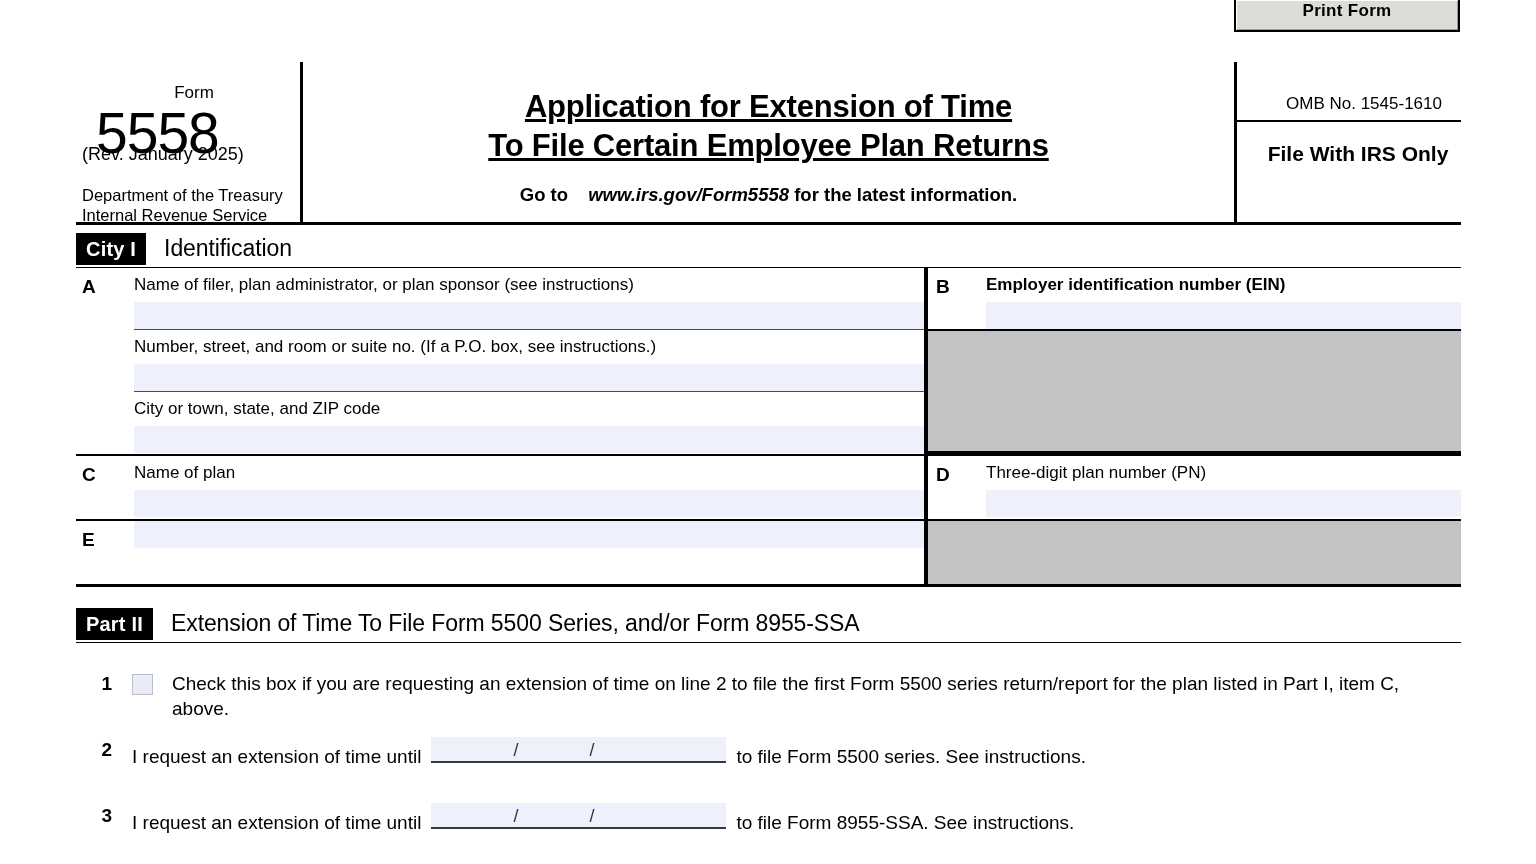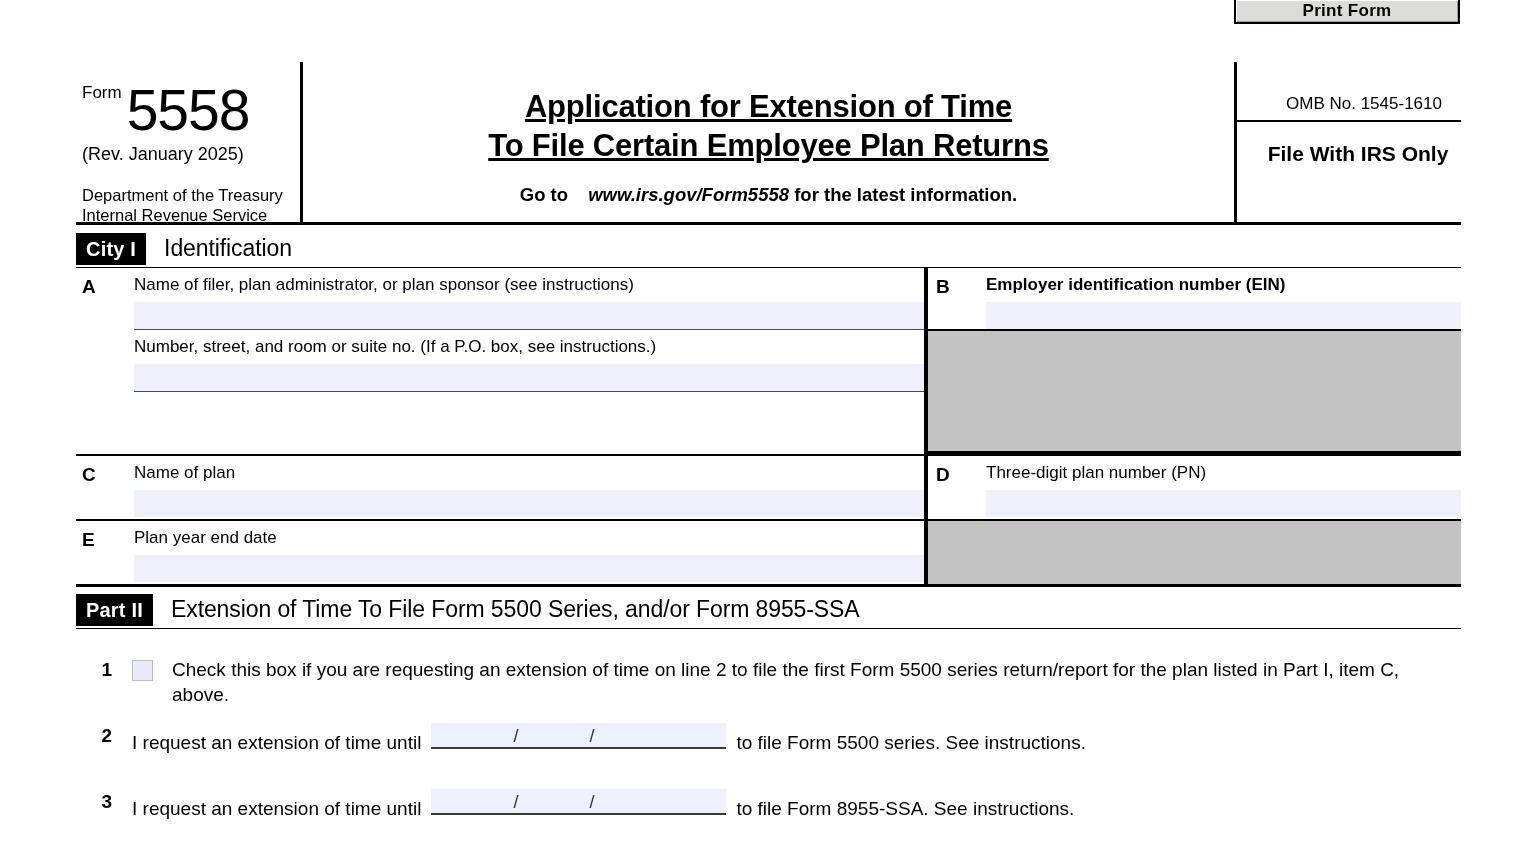--- a/index.html
+++ b/index.html
@@ -15,21 +15,21 @@
     color: #000000;
     overflow: hidden;
   }
 
   
   .print-btn-wrap {
     position: absolute;
     top: 0px;
     left: 1234px;
     width: 226px;
-    height: 24px;
+    height: 32px;
   }
   .print-btn {
     width: 100%;
     height: 100%;
     box-sizing: border-box;
     background: #dcdcd8;
     border: 2px solid #000000;
     border-top: none;
     font-family: "Liberation Sans", sans-serif;
     font-weight: bold;
@@ -58,24 +58,25 @@
     box-sizing: border-box;
   }
   .hdr-left {
     width: 224px;
     position: relative;
     padding-right: 8px;
     box-sizing: border-box;
   }
   .form-line {
     position: absolute;
-    left: 6px;
+    left: 20px;
     top: 22px;
     display: flex;
-    align-items: flex-start;
+    align-items: flex-end;
+    flex-direction: column;
   }
   .form-word {
     font-size: 17px;
     line-height: 17px;
     padding-bottom: 6px;
     padding-right: 5px;
   }
   .form-number {
     font-family: "Liberation Sans", sans-serif;
     font-weight: normal;
@@ -333,20 +334,24 @@
           <div class="finput"></div>
         </div>
         <div class="hline-indent"></div>
 
         <div class="fieldcell">
           <div class="flabel">Number, street, and room or suite no. (If a P.O. box, see instructions.)</div>
           <div class="finput"></div>
         </div>
         <div class="hline-indent"></div>
 
+        <div class="fieldcell">
+          <div class="flabel">City or town, state, and ZIP code</div>
+          <div class="finput"></div>
+        </div>
       </div>
 
       <div class="vdiv"></div>
 
       <div class="col-right">
         <div class="bcell">
           <div class="bletter">B</div>
           <div class="flabel b">Employer identification number (EIN)</div>
           <div class="finput"></div>
         </div>
@@ -375,32 +380,31 @@
         </div>
       </div>
     </div>
 
     <div class="hline-full"></div>
 
     <div class="pi-row">
       <div class="col-left rowE-left">
         <div class="letter">E</div>
         <div class="fieldcell">
-          <div class="flabel">Plan year end date</div>
           <div class="finput"></div>
         </div>
       </div>
 
       <div class="vdiv" style="background:#000;"></div>
 
       <div class="col-right grayblock"></div>
     </div>
   </div>
 
-  <div class="part-hdr" style="padding-top:4px;">
+  <div class="part-hdr" style="padding-top:18px;">
     <div class="part-badge">Part II</div>
     <div class="part-title">Extension of Time To File Form 5500 Series, and/or Form 8955-SSA</div>
   </div>
 
   <div class="p2">
 
     <div class="p2line">
       <div class="p2num">1</div>
       <div class="p2body">
         <div class="cbwrap">

